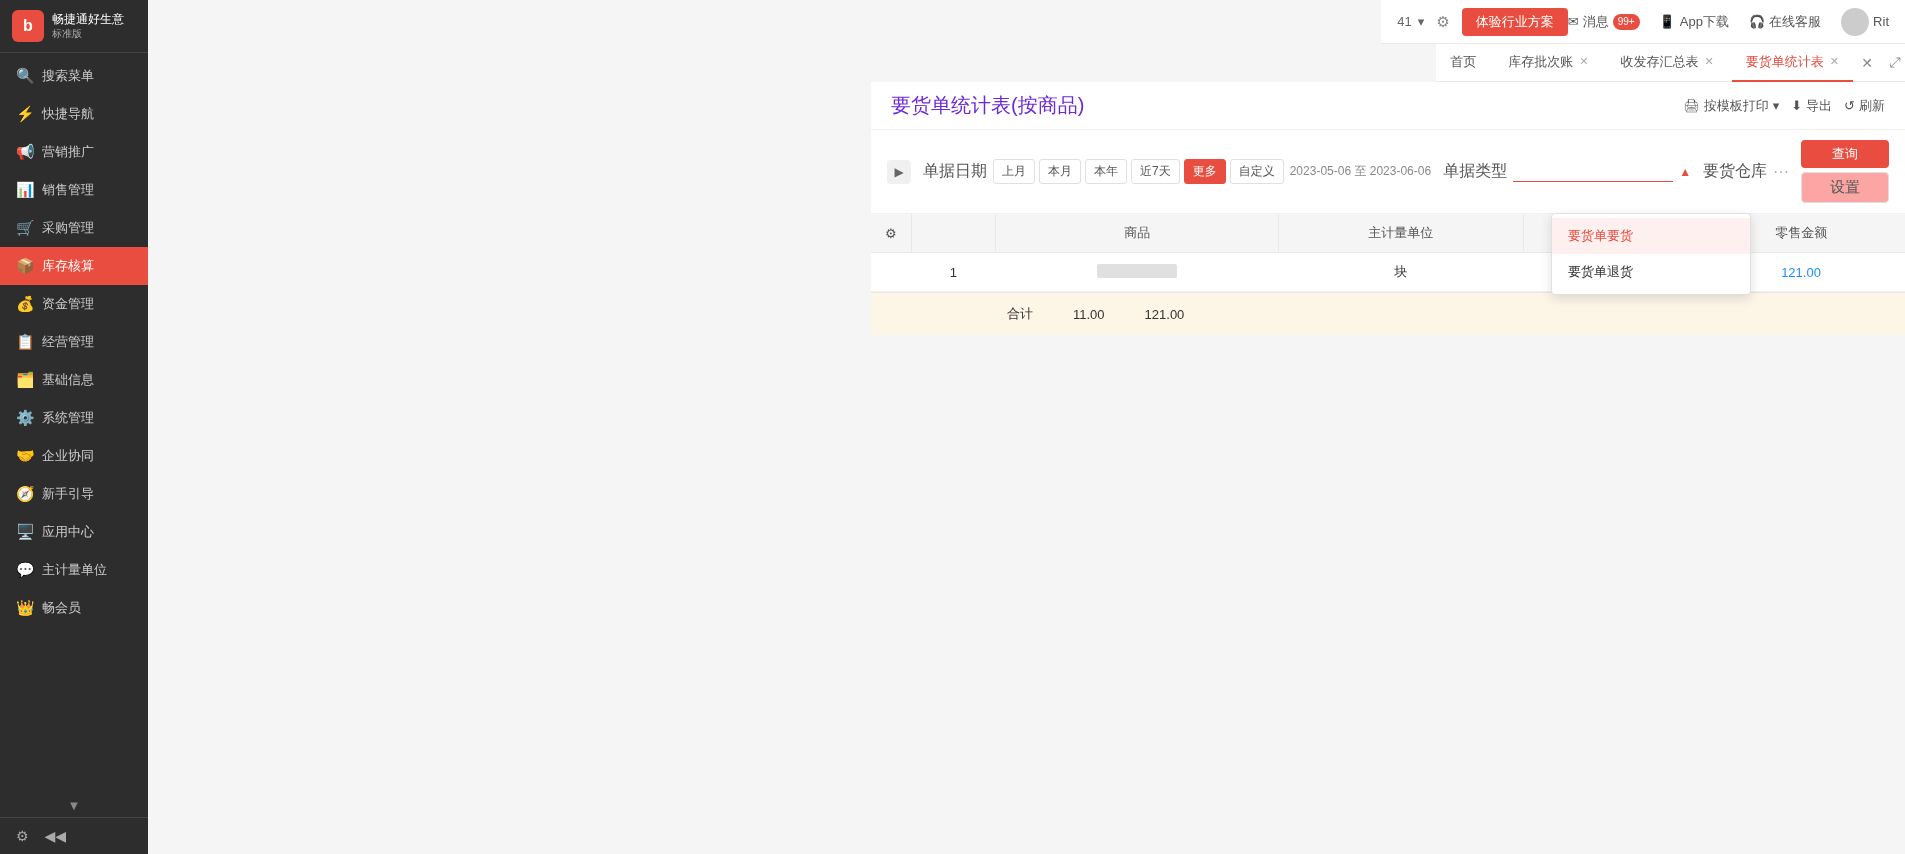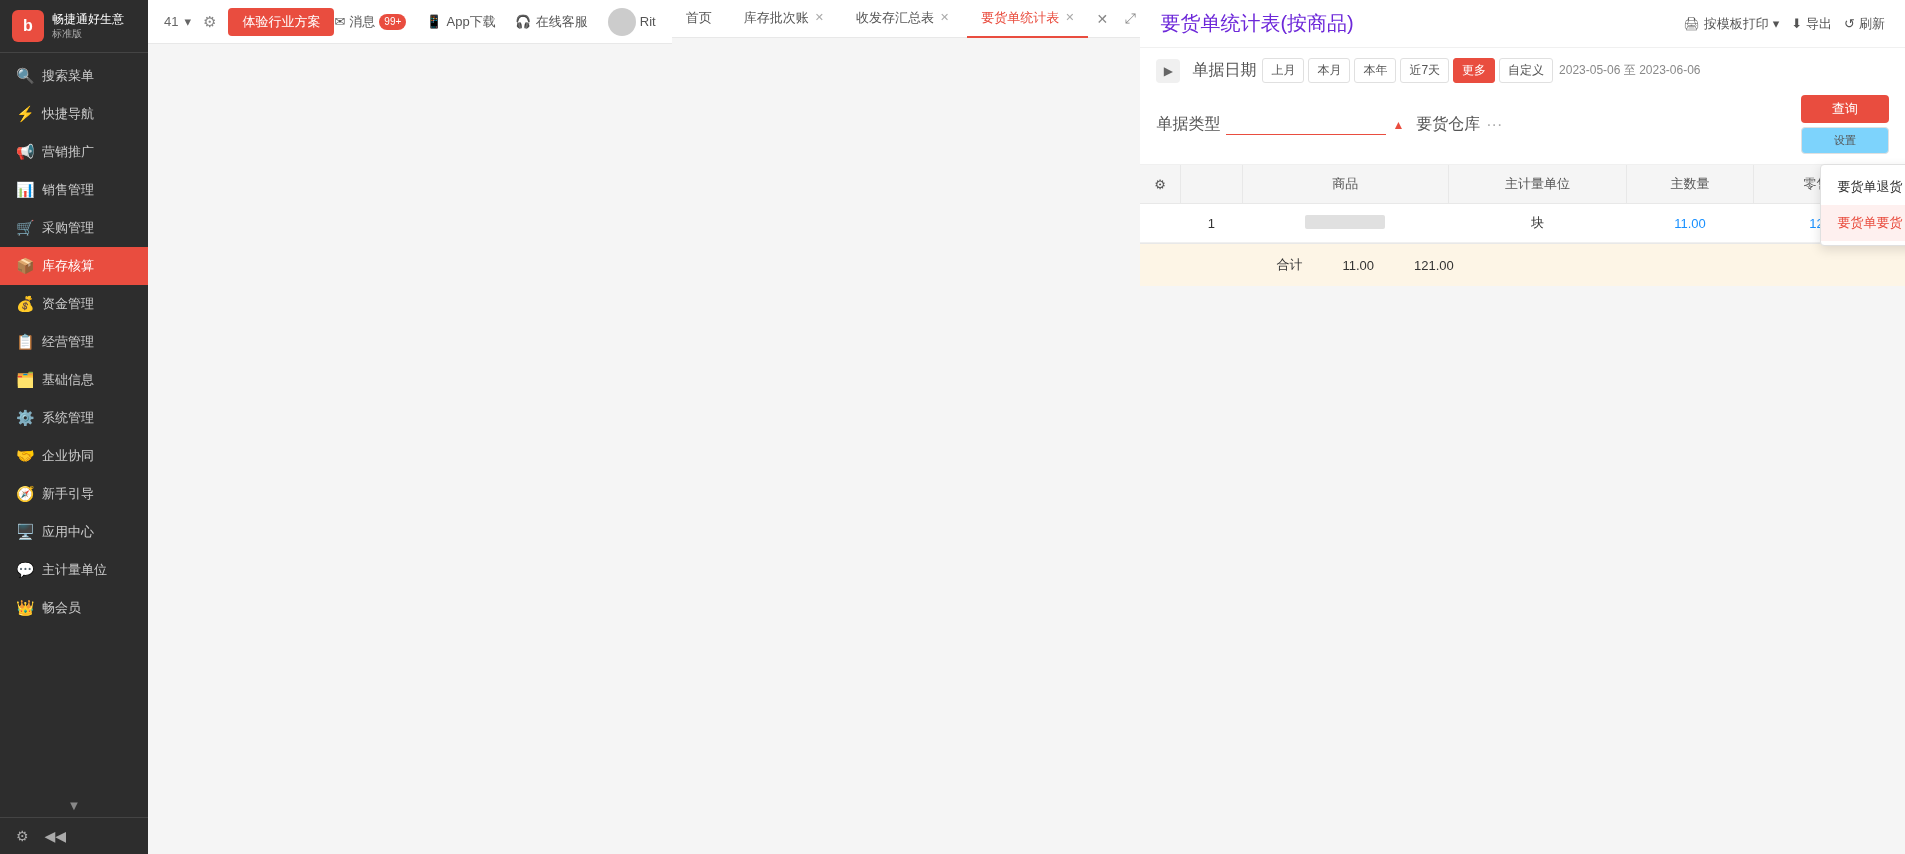--- a/index.html
+++ b/index.html
@@ -69,22 +69,23 @@
       align-items: center;
       justify-content: center;
       padding: 4px;
       color: #888;
     }
 
     
     .main {
       flex: 1;
       display: flex;
-      flex-direction: row;
+      flex-direction: column;
       overflow: hidden;
+      align-items: flex-end;
     }
 
     
     .topbar {
       background: #fff;
       border-bottom: 1px solid #e8e8e8;
       padding: 0 16px;
       height: 44px;
       display: flex;
       align-items: center;
@@ -335,27 +336,27 @@
     .query-btn {
       background: #e94d3f;
       color: white;
       border: none;
       padding: 5px 31px;
       border-radius: 4px;
       cursor: pointer;
       font-size: 13px;
     }
     .settings-btn {
-      background: #7dd3fc;
+      background: #fca5a5;
       color: #555;
       border: 1px solid #e0e0e0;
       padding: 5px 14px;
       border-radius: 4px;
       cursor: pointer;
-      font-size: 11px;
+      font-size: 15px;
     }
     .filter-btns {
       display: flex;
       flex-direction: column;
       gap: 4px;
       margin-left: auto;
     }
 
     
     .dropdown-overlay {
@@ -614,22 +615,22 @@
       <div class="warehouse-group">
         <span class="filter-label">要货仓库</span>
         <span class="filter-more-btn">···</span>
       </div>
       <div class="filter-btns">
         <button class="query-btn">查询</button>
         <button class="settings-btn">设置</button>
       </div>
 
       <div class="dropdown-overlay" id="type-dropdown">
+          <div class="dropdown-item selected">要货单要货</div>
           <div class="dropdown-item">要货单退货</div>
-          <div class="dropdown-item selected">要货单要货</div>
         </div>
     </div>
 
     <div class="table-wrapper">
       <table class="table-container">
         <thead class="table-header">
           <tr>
             <th class="th-settings">⚙</th>
             <th></th>
             <th>商品</th>

